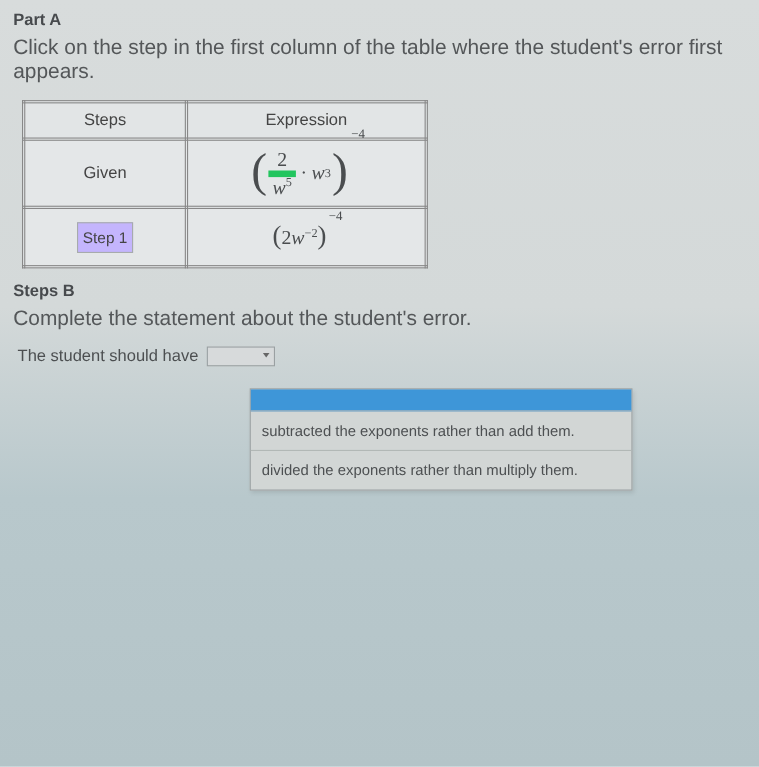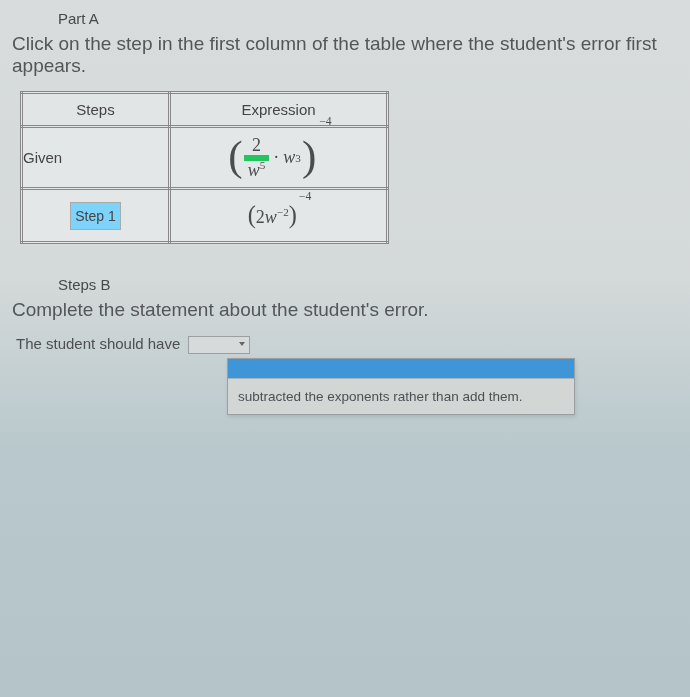--- a/index.html
+++ b/index.html
@@ -8,35 +8,34 @@
     padding: 10px 12px;
     font-family: Arial, sans-serif;
     background: linear-gradient(180deg, #d8dcdc 0%, #d4d9d9 40%, #b8c8cc 65%, #b4c4c8 100%);
     width: 690px;
     height: 697px;
     color: #414447;
     font-size: 15px;
     overflow: hidden;
   }
   .part-label {
-    font-weight: normal;
+    font-weight: bold;
     color: #474a4d;
     margin-bottom: 6px;
     font-size: 15px;
-    margin-left: 46px;
   }
   .instruction {
     color: #545759;
     margin-bottom: 14px;
     font-size: 19px;
   }
   table.problem {
     border-collapse: collapse;
     background: #e4e7e8;
-    margin-bottom: 32px;
+    margin-bottom: 12px;
     margin-left: 8px;
   }
   table.problem th, table.problem td {
     border: 3px double #888;
     padding: 0;
   }
   table.problem th {
     font-weight: normal;
     color: #444;
     background: #e2e5e6;
@@ -46,29 +45,29 @@
   }
   .col-steps { width: 148px; }
   .col-expr  { width: 218px; }
   .step-cell {
     text-align: center;
     height: 54px;
     vertical-align: middle;
   }
   .step-btn {
     display: inline-block;
-    background: #7dd3fc;
+    background: #c4b5fd;
     border: 1px solid #a7abac;
     padding: 5px 4px;
     font-size: 14px;
     color: #444;
     cursor: pointer;
   }
   .given-label {
-    text-align: left;
+    text-align: center;
     font-size: 15px;
     color: #444;
     height: 62px;
     vertical-align: middle;
   }
   .expr-cell {
     text-align: center;
     vertical-align: middle;
     font-family: "Times New Roman", serif;
     color: #4a4d4f;
@@ -98,21 +97,21 @@
     vertical-align: middle;
     position: relative;
     margin-left: 4px;
     cursor: pointer;
   }
   .dd-trigger .caret {
     position:absolute; right:4px; top:5px;
     width:0;height:0;border-left:3px solid transparent;border-right:3px solid transparent;border-top:4px solid #666;
   }
   .dropdown {
-    margin: 4px 0 0 215px;
+    margin: 20px 0 0 215px;
     width: 348px;
     border: 1px solid #9aa0a2;
     background: #d2d6d5;
     font-size: 13.5px;
     box-shadow: 1px 2px 4px rgba(0,0,0,0.1);
   }
   .dropdown .hilite {
     background: #3e96d8;
     height: 20px;
     border-bottom: 1px solid #a8b4bb;
@@ -172,13 +171,14 @@
 <div class="stmt-line">
   <span>The student should have</span>
   <span class="dd-trigger">
     <span class="caret"></span>
   </span>
 </div>
 
 <div class="dropdown">
   <div class="hilite"></div>
   <div class="opt">subtracted the exponents rather than add them.</div>
+  <div class="opt">divided the exponents rather than multiply them.</div>
 </div>
 
 </body></html>

